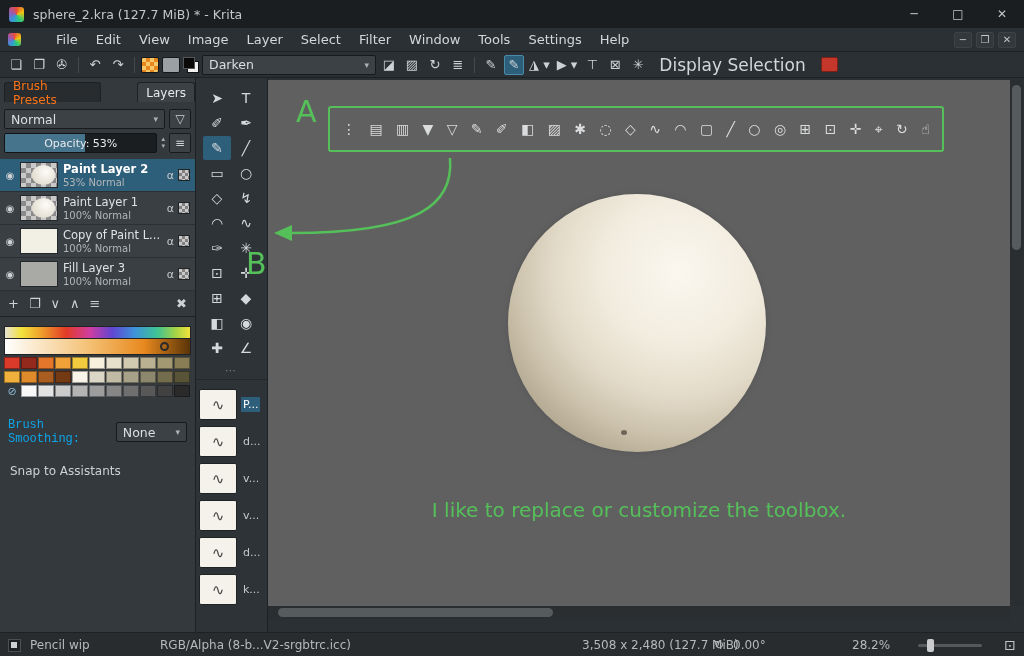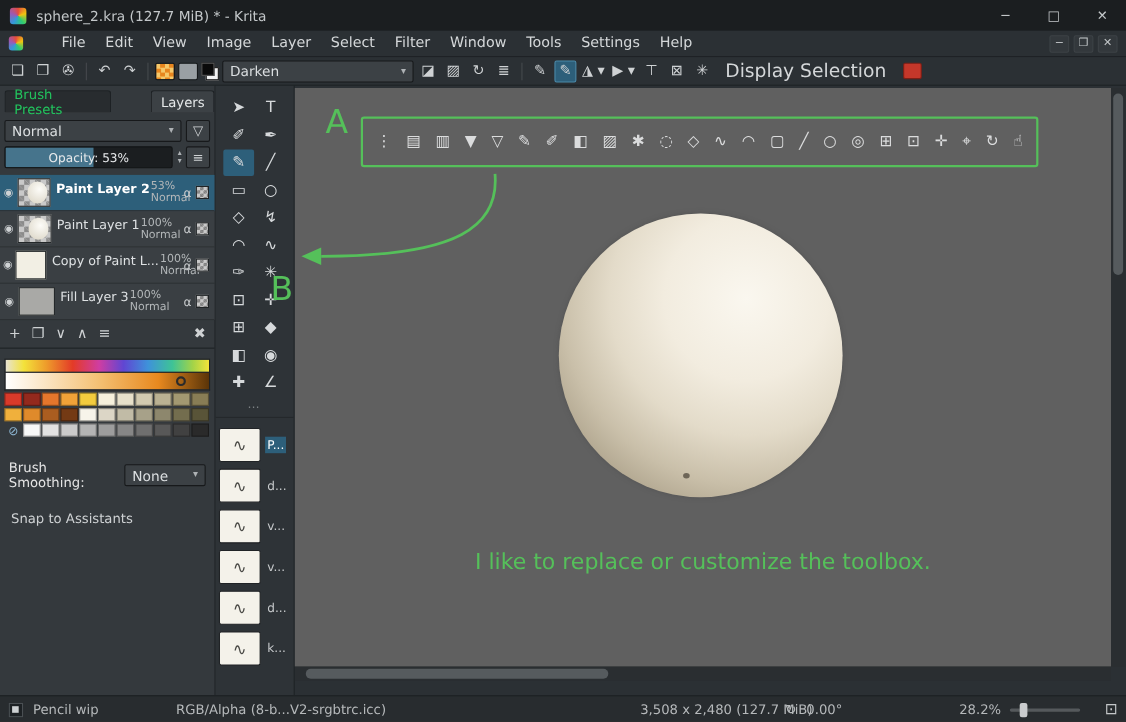--- a/index.html
+++ b/index.html
@@ -36,61 +36,61 @@
   .combo{height:20px;background:#3c4145;border:1px solid #17191b;border-radius:2px;display:flex;align-items:center;padding:0 6px;gap:6px;}
   .combo .val{font-size:12.5px;color:#dcdfe1;}
   .combo .caret{font-size:9px;color:#aeb2b5;}
   .combo.blend{width:174px;align-items:center;}
   .tool-text-btn{font-size:17px;color:#d4d7d9;padding:0 8px;}
   .red-badge{width:17px;height:15px;background:#c4372a;border-radius:2px;border:1px solid #7d1f16;margin-left:4px;}
 
   
   .docker{position:absolute;left:0;top:78px;width:196px;height:554px;background:var(--bg-panel);border-right:1px solid var(--border);}
   .tabs{display:flex;gap:2px;padding:4px 0 0 4px;}
-  .tab{height:20px;padding:0 8px;font-size:12px;display:flex;align-items:center;background:#282c2f;color:#22c55e;border:1px solid var(--border);border-bottom:none;border-radius:3px 3px 0 0;}
+  .tab{height:20px;padding:0 8px;font-size:12px;display:flex;align-items:center;background:#282c2f;color:#f97316;border:1px solid var(--border);border-bottom:none;border-radius:3px 3px 0 0;}
   .tab.active{background:#3c4145;color:#e6e9ea;margin-left:34px;}
   .blend-row{display:flex;gap:4px;margin:7px 4px 0;}
   .blend-row .combo{flex:1;}
   .icon-sq{width:22px;height:20px;display:flex;align-items:center;justify-content:center;font-size:12px;color:#cfd2d4;background:#3c4145;border:1px solid #17191b;border-radius:2px;}
   .opacity-row{display:flex;gap:4px;margin:4px 4px 0;align-items:center;}
   .opacity-slider{flex:1;height:20px;background:#1b1e20;border:1px solid #121416;border-radius:2px;position:relative;overflow:hidden;display:flex;align-items:center;justify-content:center;}
   .opacity-fill{position:absolute;left:0;top:0;bottom:0;background:#46748c;}
   .opacity-label{position:relative;font-size:11px;color:#e8eaec;z-index:2;}
   .spin{display:flex;flex-direction:column;justify-content:center;font-size:7px;color:#aeb2b5;line-height:7px;}
 
   .layer-list{margin-top:6px;}
   .layer-row{height:33px;display:flex;align-items:center;background:#3a3f43;border-bottom:1px solid #2c3033;}
   .layer-row.selected{background:var(--blue);}
   .eye{width:20px;text-align:center;font-size:10px;color:#cfd2d4;}
   .thumb{width:38px;height:26px;margin-right:5px;border:1px solid #24282a;position:relative;overflow:hidden;}
   .checker, .thumb.checker-white{background-color:#c9c9c9;background-image:linear-gradient(45deg,#8b8b8b 25%,transparent 25%,transparent 75%,#8b8b8b 75%),linear-gradient(45deg,#8b8b8b 25%,transparent 25%,transparent 75%,#8b8b8b 75%);background-size:10px 10px;background-position:0 0,5px 5px;}
   .thumb.checker-white::after{content:"";position:absolute;left:30%;top:10%;width:65%;height:80%;border-radius:50%;background:radial-gradient(circle at 60% 35%,#fdfcf8,#d8d2c2);}
   .thumb.white{background:#f2efe4;}
   .thumb.gray{background:#a9a9a6;}
-  .lmeta{display:flex;flex-direction:row;gap:1px;min-width:0;}
+  .lmeta{display:flex;flex-direction:column;gap:1px;min-width:0;}
   .lname{font-size:11.5px;color:#dfe2e4;white-space:nowrap;}
   .layer-row.selected .lname{font-weight:bold;color:#fff;}
   .linfo{font-size:10px;color:#b2b6b8;}
   .licons{margin-left:auto;display:flex;align-items:center;gap:4px;padding-right:5px;}
   .licons .alpha{font-size:11px;color:#c8cbcd;}
   .mini-checker{width:12px;height:12px;border:1px solid #202426;background-color:#c9c9c9;background-image:linear-gradient(45deg,#808080 25%,transparent 25%,transparent 75%,#808080 75%),linear-gradient(45deg,#808080 25%,transparent 25%,transparent 75%,#808080 75%);background-size:6px 6px;background-position:0 0,3px 3px;}
   .layer-btns{height:26px;display:flex;align-items:center;gap:10px;padding:0 8px;border-bottom:1px solid var(--border);}
   .lbtn{font-size:13px;color:#cfd2d4;}
   .lbtn.push-right{margin-left:auto;}
 
   .palette{margin:9px 4px 0;}
   .strip1{height:13px;border:1px solid #202325;background:linear-gradient(90deg,#e7e3d4 0%,#f3e23a 9%,#ee9c2b 20%,#e33b27 33%,#cf3da2 46%,#6046d2 58%,#3e92da 70%,#3ec396 82%,#a3d348 92%,#f3e23a 100%);}
   .strip2{height:16px;border:1px solid #202325;border-top:none;position:relative;background:linear-gradient(90deg,#ffffff 0%,#f4c276 45%,#e8891f 75%,#5a3408 100%);}
   .marker{position:absolute;left:84%;top:3px;width:9px;height:9px;border:2px solid #2b2b2b;border-radius:50%;}
   .swrow{display:flex;margin-top:2px;gap:1px;}
   .sw{width:16px;height:12px;border:1px solid rgba(0,0,0,.35);}
   .noc{width:16px;height:13px;display:flex;align-items:center;justify-content:center;font-size:11px;color:#8fb9d6;}
 
   .smooth-row{display:flex;align-items:center;margin:20px 8px 0;gap:8px;}
-  .smooth-label{font-size:12px;color:#e5e5e5;}
+  .smooth-label{font-size:12px;color:#0ea5e9;font-family:Liberation Mono, monospace;}
   .combo.small{width:80px;height:20px;}
   .snap-row{margin:18px 0 0 10px;font-size:12px;color:#ced1d3;}
 
   
   .toolboxcol{position:absolute;left:196px;top:78px;width:72px;height:554px;background:var(--bg-panel2);border-right:1px solid var(--border);}
   .tools{display:grid;grid-template-columns:28px 28px;grid-auto-rows:24px;gap:1px;padding:8px 0 0 7px;}
   .tool{display:flex;align-items:center;justify-content:center;font-size:14px;color:#d6d9db;border-radius:2px;}
   .tool.selected{background:var(--blue);}
   .dots-divider{text-align:center;color:#7d8184;font-size:11px;letter-spacing:2px;margin-top:4px;border-bottom:1px solid #24282b;padding-bottom:2px;}
   .preset-list{padding:6px 0 0 3px;}
@@ -123,21 +123,21 @@
   .statusbar{position:absolute;left:0;top:632px;width:1024px;height:24px;background:#282c2f;border-top:1px solid var(--border);font-size:12px;color:#b6b9bb;}
   .statusbar>*{position:absolute;top:0;height:24px;display:flex;align-items:center;}
   .st-toolicon{left:8px;}
   .st-toolicon .ic{width:13px;height:13px;background:#1d2124;border:1px solid #4a4f53;position:relative;}
   .st-toolicon .ic::after{content:"";position:absolute;left:2px;top:2px;width:6px;height:6px;background:#cdd0d2;}
   .st-tool{left:30px;}
   .st-profile{left:160px;}
   .st-size{left:582px;}
   .st-roticon{left:714px;font-size:12px;color:#b6b9bb;}
   .st-rot{left:733px;}
-  .st-zoom{left:872px;}
+  .st-zoom{left:852px;}
   .st-slider{left:918px;width:64px;}
   .st-slider .track{width:64px;height:3px;background:#55595c;border-radius:2px;position:relative;}
   .st-slider .knob{position:absolute;left:9px;top:-5px;width:7px;height:13px;background:#caccce;border-radius:2px;}
   .st-canvasonly{right:8px;font-size:14px;color:#c3c6c8;}
 </style>
 </head>
 <body>
 
 <div class="app">
 

